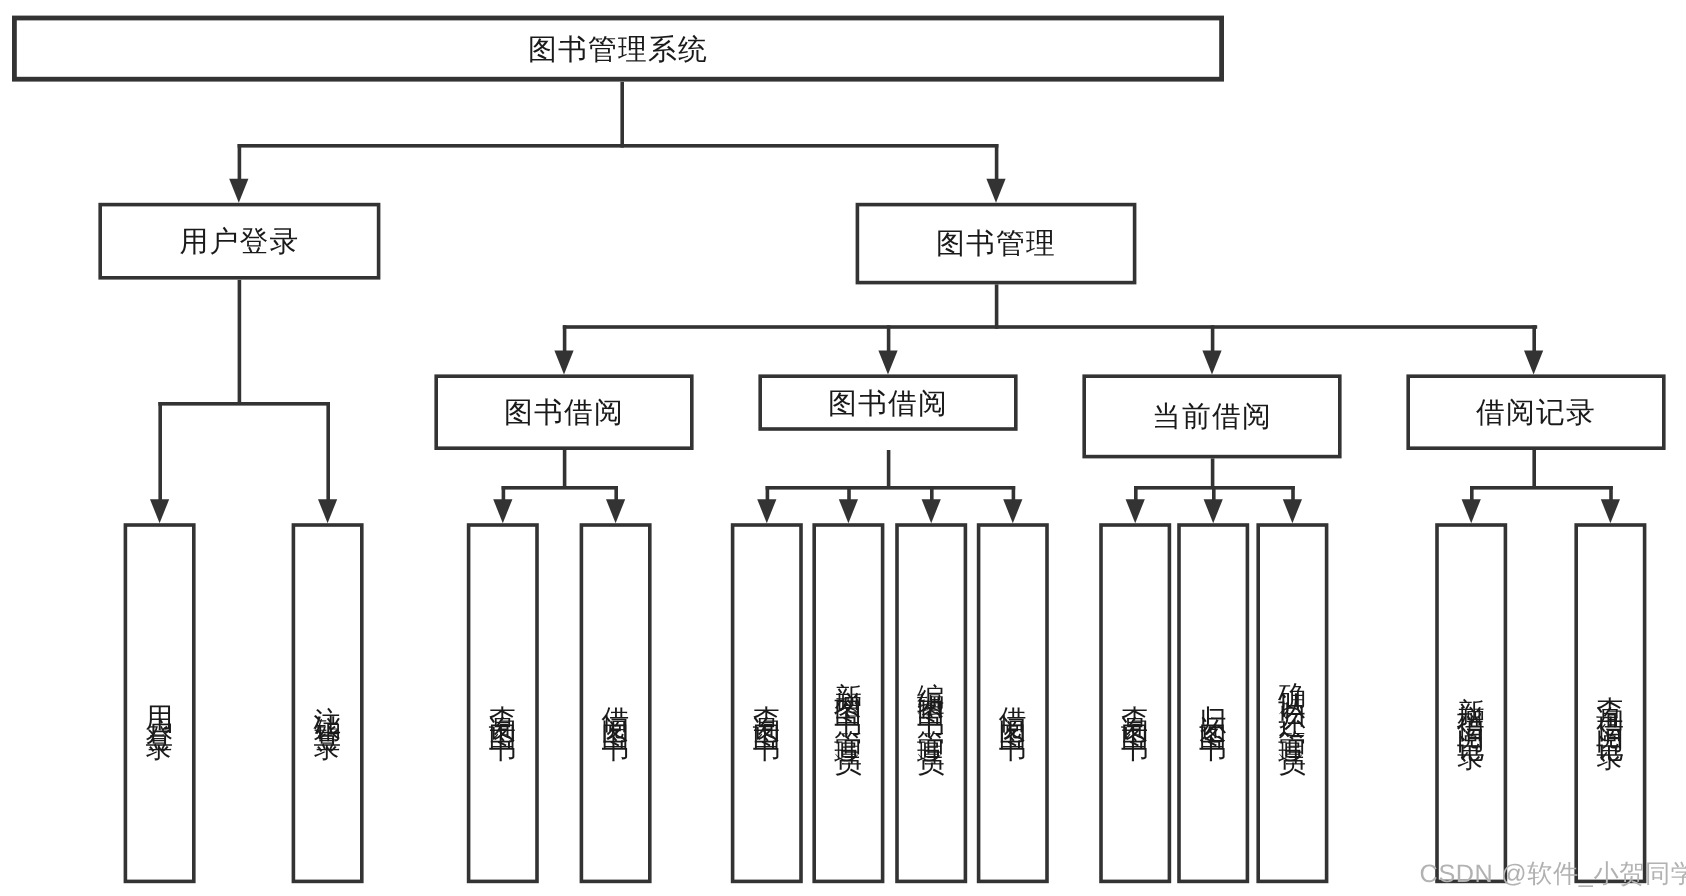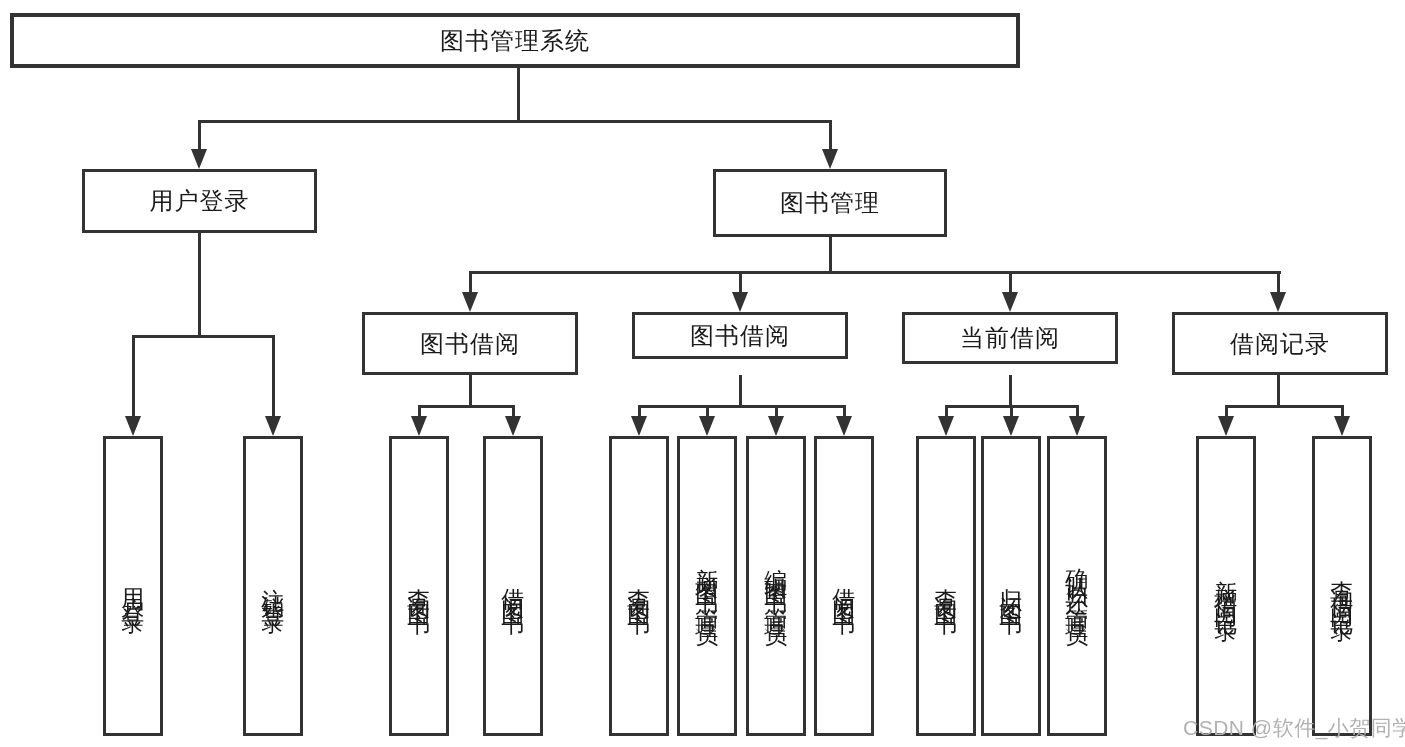--- a/index.html
+++ b/index.html
@@ -105,21 +105,21 @@
   <div class="ln" style="left:739px; top:271px; width:3px; height:24px;"></div>
   <div class="ln" style="left:1009px; top:271px; width:3px; height:24px;"></div>
   <div class="ln" style="left:1277px; top:271px; width:3px; height:24px;"></div>
   <div class="arr" style="left:462px; top:292px;"></div>
   <div class="arr" style="left:732px; top:292px;"></div>
   <div class="arr" style="left:1002px; top:292px;"></div>
   <div class="arr" style="left:1270px; top:292px;"></div>
 
   <div class="box" style="left:362px; top:312px; width:216px; height:63px;">图书借阅</div>
   <div class="box" style="left:632px; top:312px; width:216px; height:47px;">图书借阅</div>
-  <div class="box" style="left:902px; top:312px; width:216px; height:52px;">当前借阅</div>
+  <div class="box" style="left:902px; top:312px; width:216px; height:70px;">当前借阅</div>
   <div class="box" style="left:1172px; top:312px; width:216px; height:63px;">借阅记录</div>
 
   <div class="ln" style="left:469px; top:375px; width:3px; height:32px;"></div>
   <div class="ln" style="left:418px; top:405px; width:97px; height:3px;"></div>
   <div class="ln" style="left:418px; top:405px; width:3px; height:15px;"></div>
   <div class="ln" style="left:512px; top:405px; width:3px; height:15px;"></div>
   <div class="arr" style="left:411px; top:416px;"></div>
   <div class="arr" style="left:505px; top:416px;"></div>
 
   <div class="ln" style="left:739px; top:375px; width:3px; height:32px;"></div>

